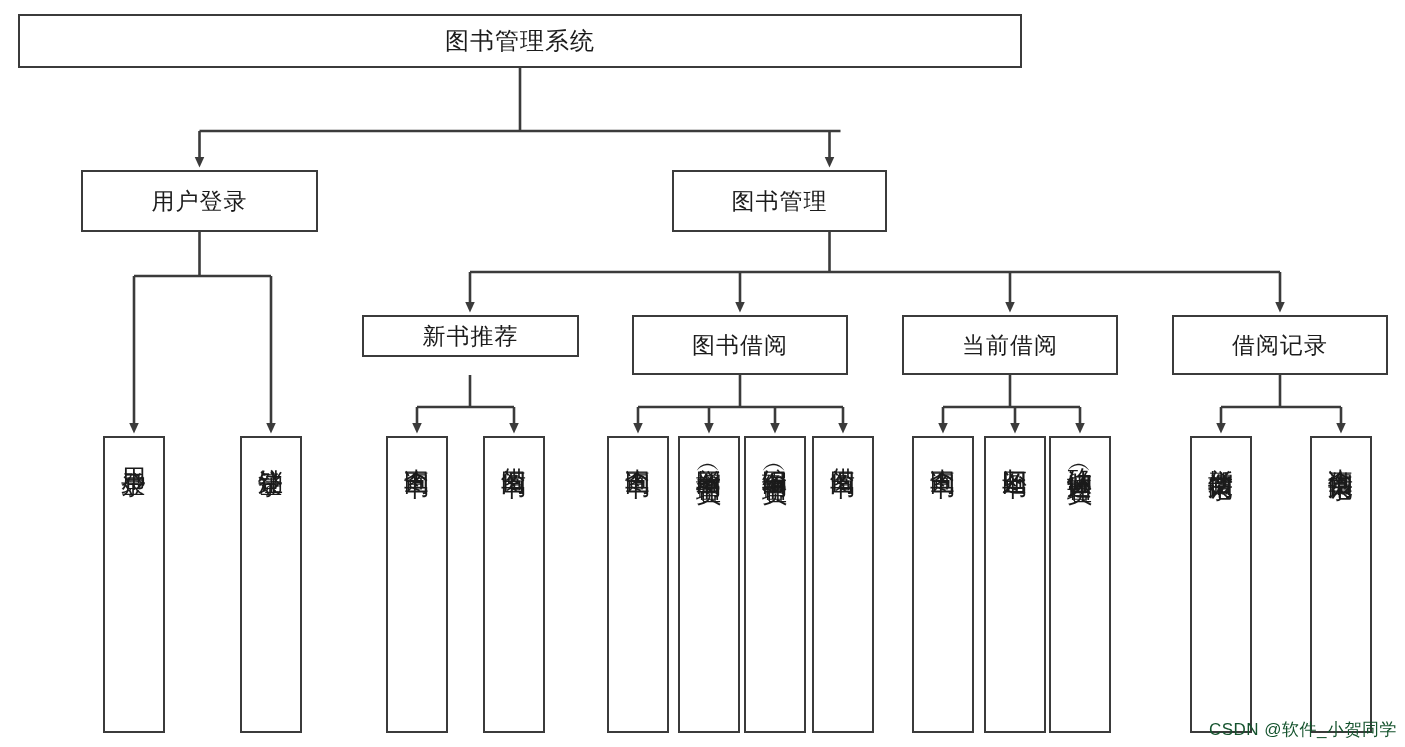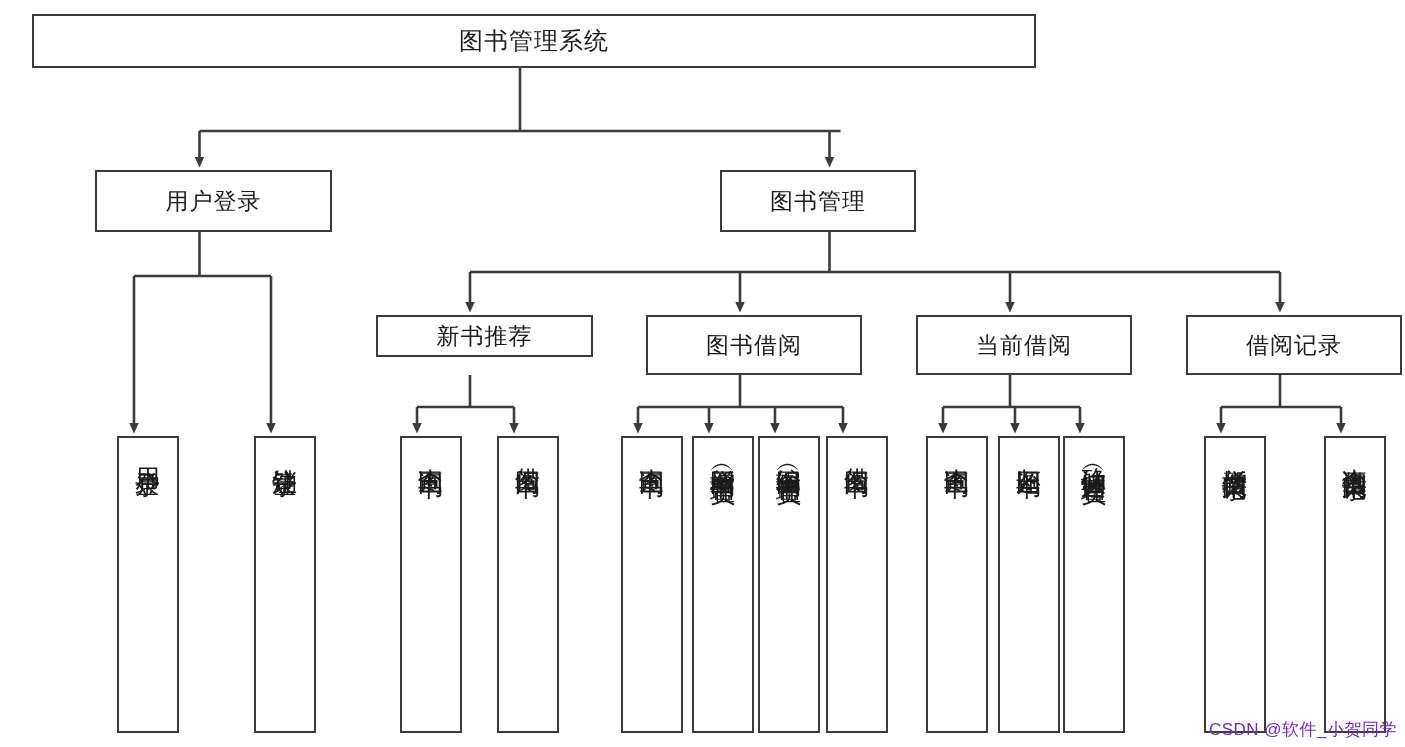--- a/index.html
+++ b/index.html
@@ -27,21 +27,20 @@
   .node {
     position: absolute;
     box-sizing: border-box;
     border: 2px solid #3b3b3b;
     background: #ffffff;
     display: flex;
     align-items: center;
     justify-content: center;
     color: #1b1b1b;
     z-index: 3;
-    margin-left: 14px;
   }
   .node.horiz {
     font-size: 23px;
     letter-spacing: 1px;
   }
   .node.vert {
     align-items: flex-start;
     justify-content: center;
     padding-top: 10px;
   }
@@ -54,21 +53,21 @@
     white-space: nowrap;
   }
   .node.root {
     font-size: 24px;
   }
   #watermark {
     position: absolute;
     right: 8px;
     bottom: 6px;
     font-size: 17px;
-    color: #6d28d9;
+    color: #14532d;
     z-index: 9;
     white-space: nowrap;
     letter-spacing: 0.5px;
   }
 </style>
 </head>
 <body>
 
 <div id="canvas">
 
@@ -122,21 +121,21 @@
     </g>
   </svg>
 
   <div class="node horiz root" style="left:18px; top:14px; width:1004px; height:54px;">
     <span>图书管理系统</span>
   </div>
 
   <div class="node horiz" style="left:81px; top:170px; width:237px; height:62px;">
     <span>用户登录</span>
   </div>
-  <div class="node horiz" style="left:706px; top:170px; width:196px; height:62px;">
+  <div class="node horiz" style="left:672px; top:170px; width:215px; height:62px;">
     <span>图书管理</span>
   </div>
 
   <div class="node horiz" style="left:362px; top:315px; width:217px; height:42px;">
     <span>新书推荐</span>
   </div>
   <div class="node horiz" style="left:632px; top:315px; width:216px; height:60px;text-align:center;">
     <span>图书借阅</span>
   </div>
   <div class="node horiz" style="left:1172px; top:315px; width:216px; height:60px;">

